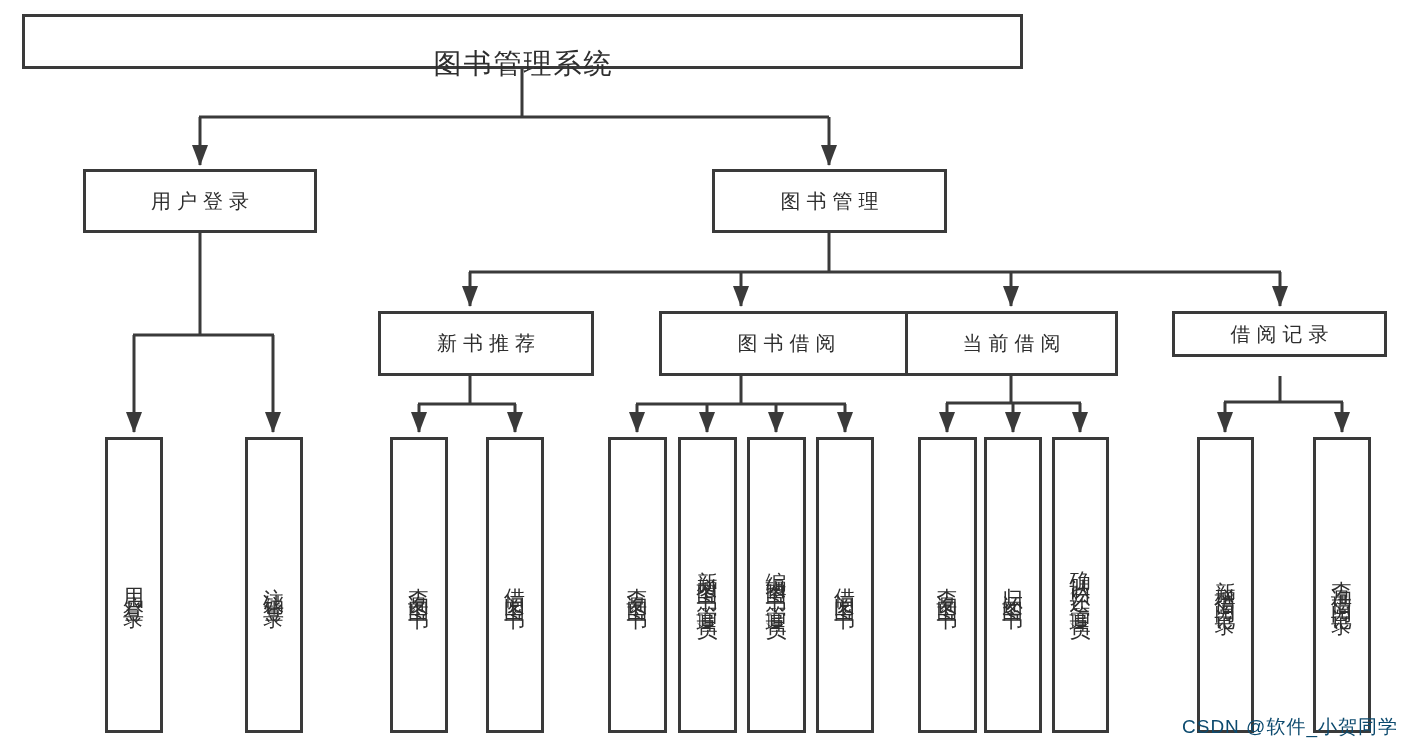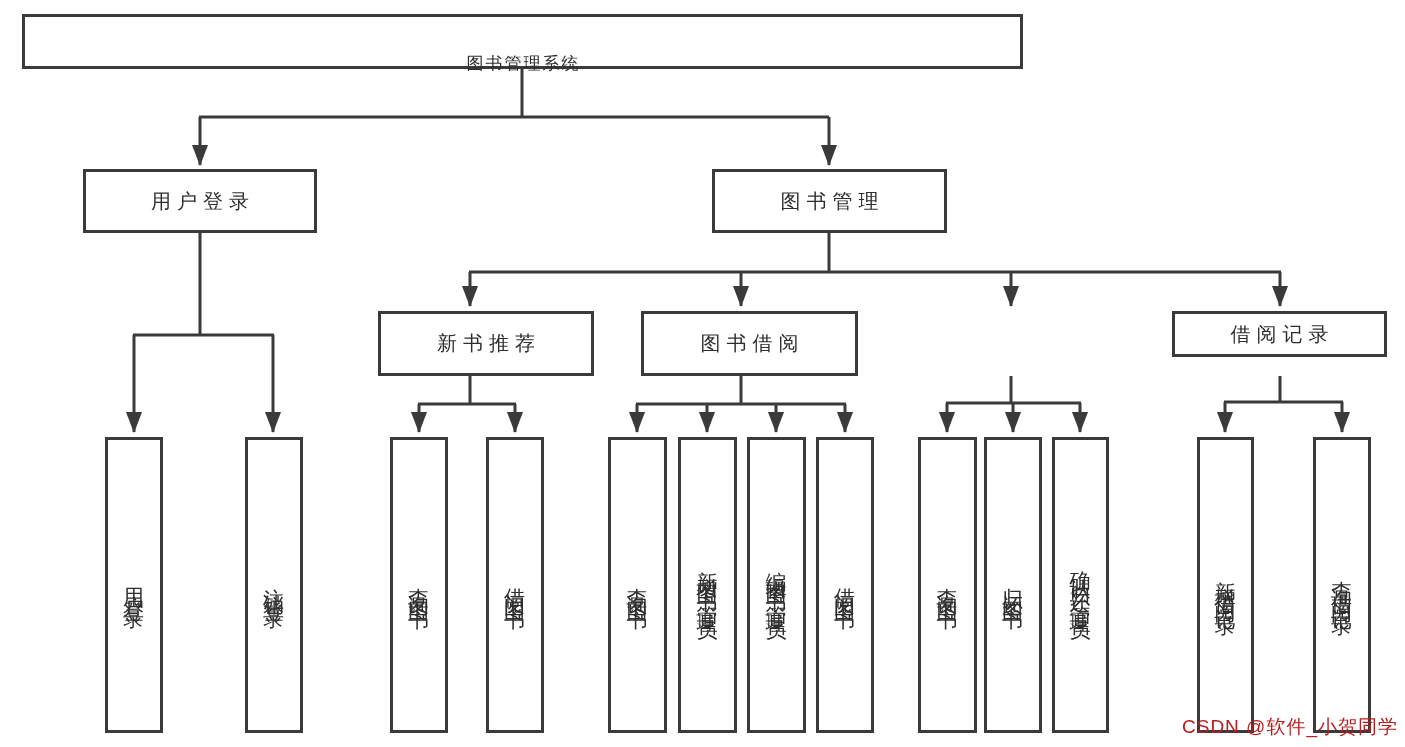--- a/index.html
+++ b/index.html
@@ -32,40 +32,40 @@
     z-index: 2;
     color: #2e2e2e;
   }
   .hnode .lbl {
     font-size: 20px;
     letter-spacing: 6px;
     text-indent: 6px; 
     white-space: nowrap;
   }
   .root-node .lbl {
-    font-size: 17px;
+    font-size: 28px;
     letter-spacing: 2px;
     text-indent: 2px;
     margin-top: 44px;
   }
   .vnode .lbl {
     writing-mode: vertical-rl;
     text-orientation: mixed;
     font-size: 21px;
     letter-spacing: 7px;
     line-height: 1;
     white-space: nowrap;
   }
   .watermark {
     position: absolute;
     left: 1182px;
     top: 714px;
     z-index: 5;
     font-size: 19px;
-    color: #b91c1c;
+    color: #0c4a6e;
     letter-spacing: 1px;
     white-space: nowrap;
   }
 </style>
 </head>
 <body>
 
 <div class="canvas">
 
   <svg class="connectors" viewBox="0 0 1405 747" xmlns="http://www.w3.org/2000/svg">
@@ -117,22 +117,25 @@
   <div class="node hnode" style="left:83px; top:169px; width:234px; height:64px">
     <span class="lbl">用户登录</span>
   </div>
   <div class="node hnode" style="left:712px; top:169px; width:235px; height:64px">
     <span class="lbl">图书管理</span>
   </div>
 
   <div class="node hnode" style="left:378px; top:311px; width:216px; height:65px">
     <span class="lbl">新书推荐</span>
   </div>
-  <div class="node hnode" style="left:641px; top:311px; width:217px; height:65px">
+  <div class="node hnode" style="left:659px; top:311px; width:255px; height:65px">
     <span class="lbl">图书借阅</span>
+  </div>
+  <div class="node hnode" style="left:905px; top:311px; width:213px; height:65px">
+    <span class="lbl">当前借阅</span>
   </div>
   <div class="node hnode" style="left:1172px; top:311px; width:215px; height:46px">
     <span class="lbl">借阅记录</span>
   </div>
 
   <div class="node vnode" style="left:105px; top:437px; width:58px; height:296px">
     <span class="lbl">用户登录</span>
   </div>
   <div class="node vnode" style="left:245px; top:437px; width:58px; height:296px">
     <span class="lbl">注销登录</span>

